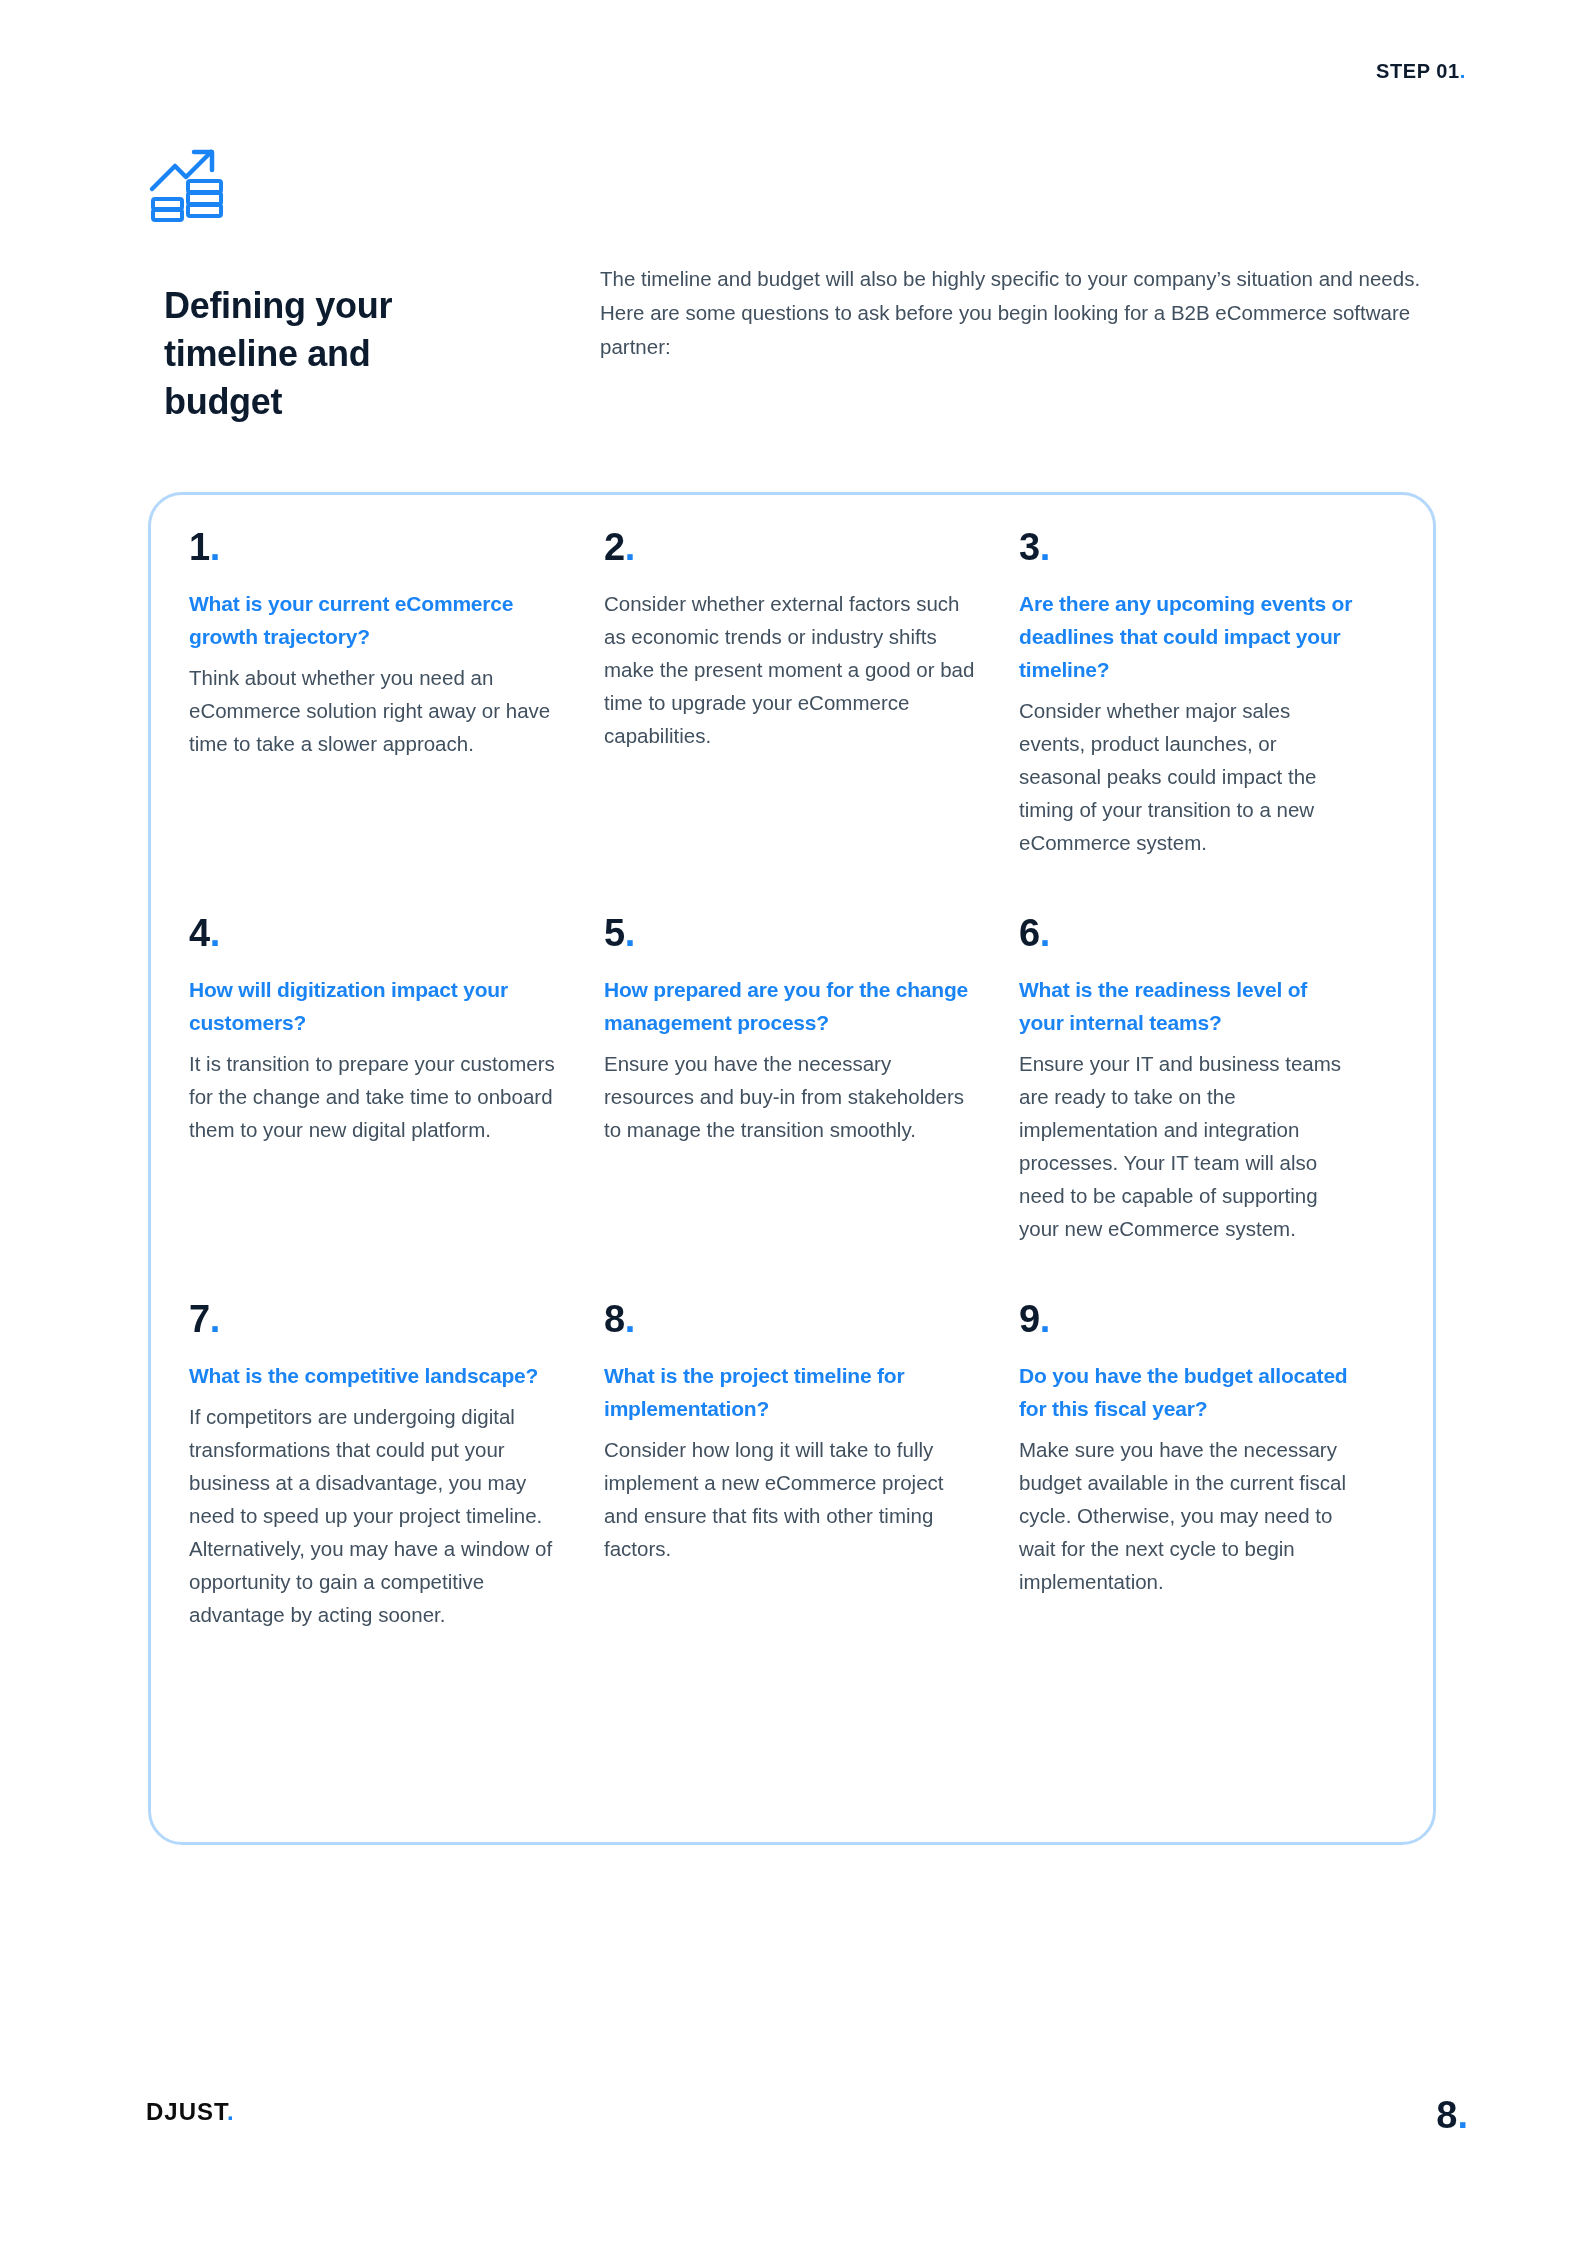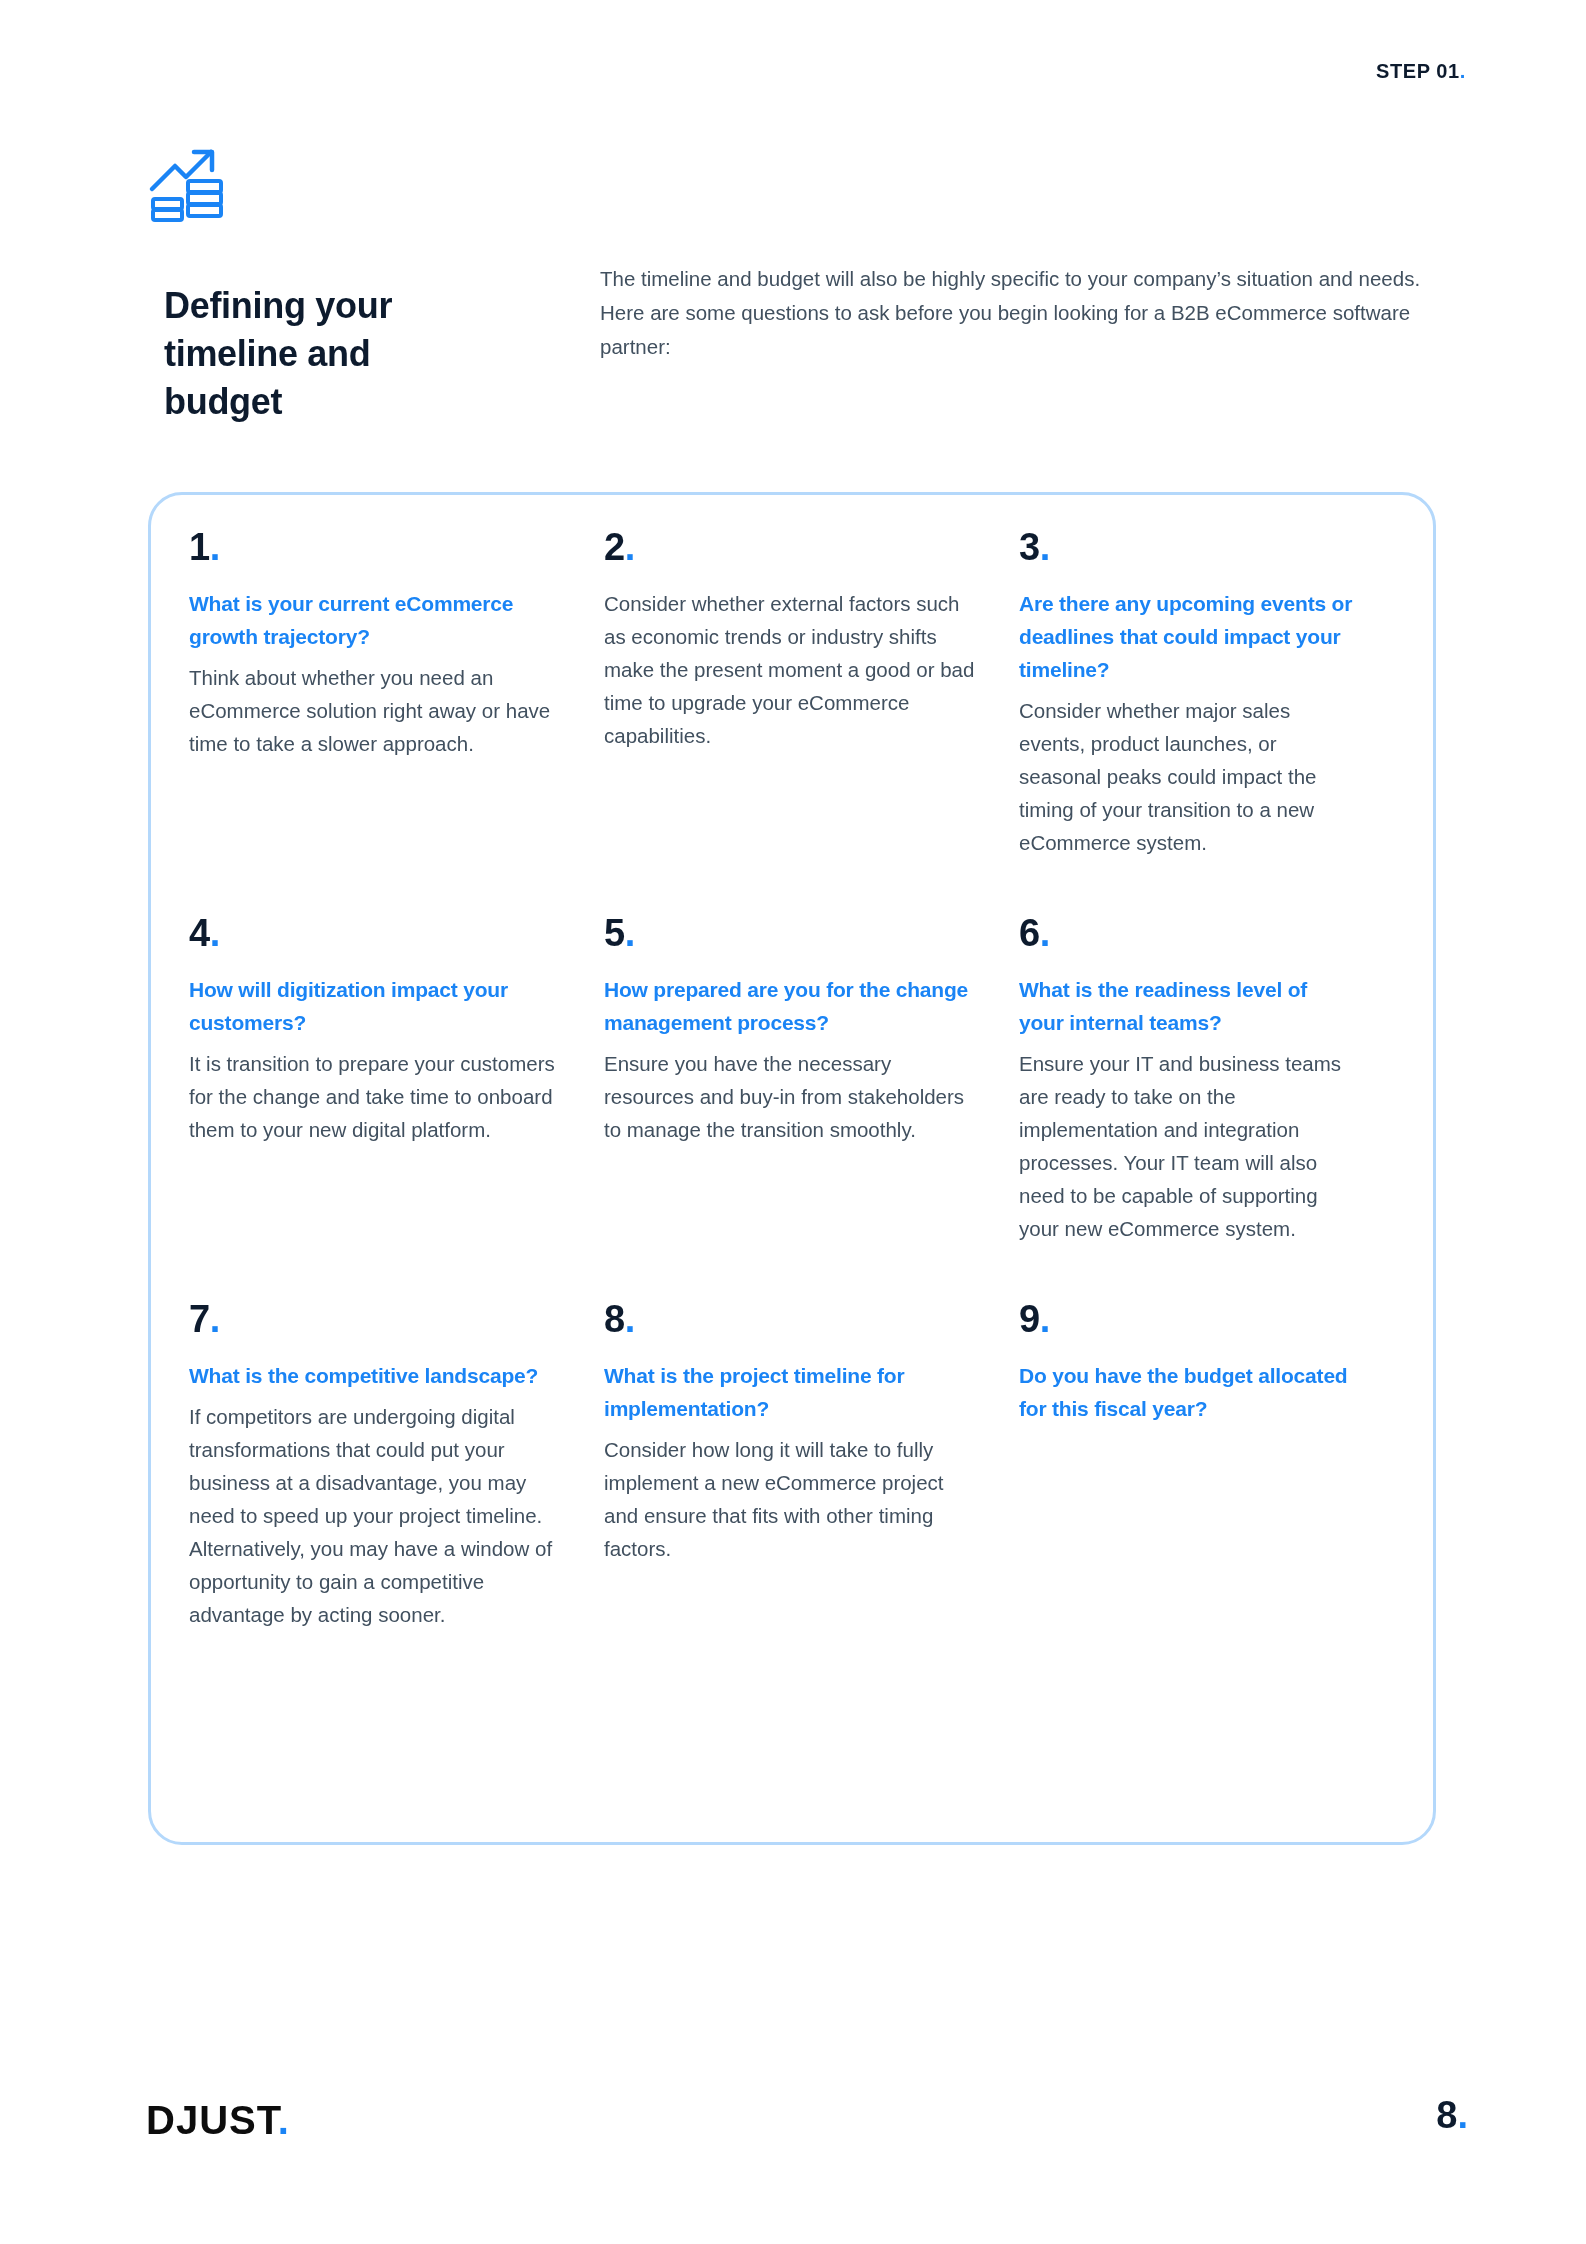--- a/index.html
+++ b/index.html
@@ -122,21 +122,21 @@
   }
 
   
   .row-gap-1 { height: 52px; }
 
   
   .logo {
     position: absolute;
     left: 146px;
     top: 2098px;
-    font-size: 40px;
+    font-size: 24px;
     font-weight: 700;
     letter-spacing: 1px;
     color: #0d0d0d;
   }
 
   .page-number {
     position: absolute;
     right: 118px;
     top: 2094px;
     font-size: 38px;
@@ -225,20 +225,21 @@
 
       <div class="qitem">
         <div class="qnum"><span>8</span><span class="dot-accent">.</span></div>
         <div class="qtitle">What is the project timeline for implementation?</div>
         <div class="qbody">Consider how long it will take to fully implement a new eCommerce project and ensure that fits with other timing factors.</div>
       </div>
 
       <div class="qitem">
         <div class="qnum"><span>9</span><span class="dot-accent">.</span></div>
         <div class="qtitle">Do you have the budget allocated for this fiscal year?</div>
+        <div class="qbody">Make sure you have the necessary budget available in the current fiscal cycle. Otherwise, you may need to wait for the next cycle to begin implementation.</div>
       </div>
 
     </div>
   </div>
 
   <div class="logo"><span>DJUST</span><span class="dot-accent">.</span></div>
 
   <div class="page-number"><span>8</span><span class="dot-accent">.</span></div>
 
 </div>

